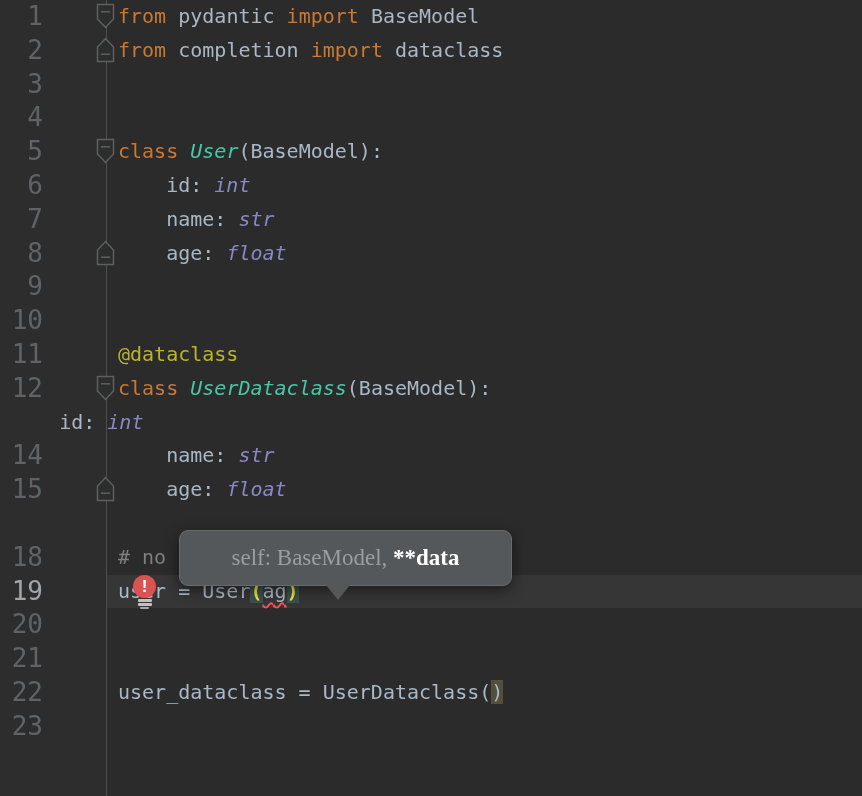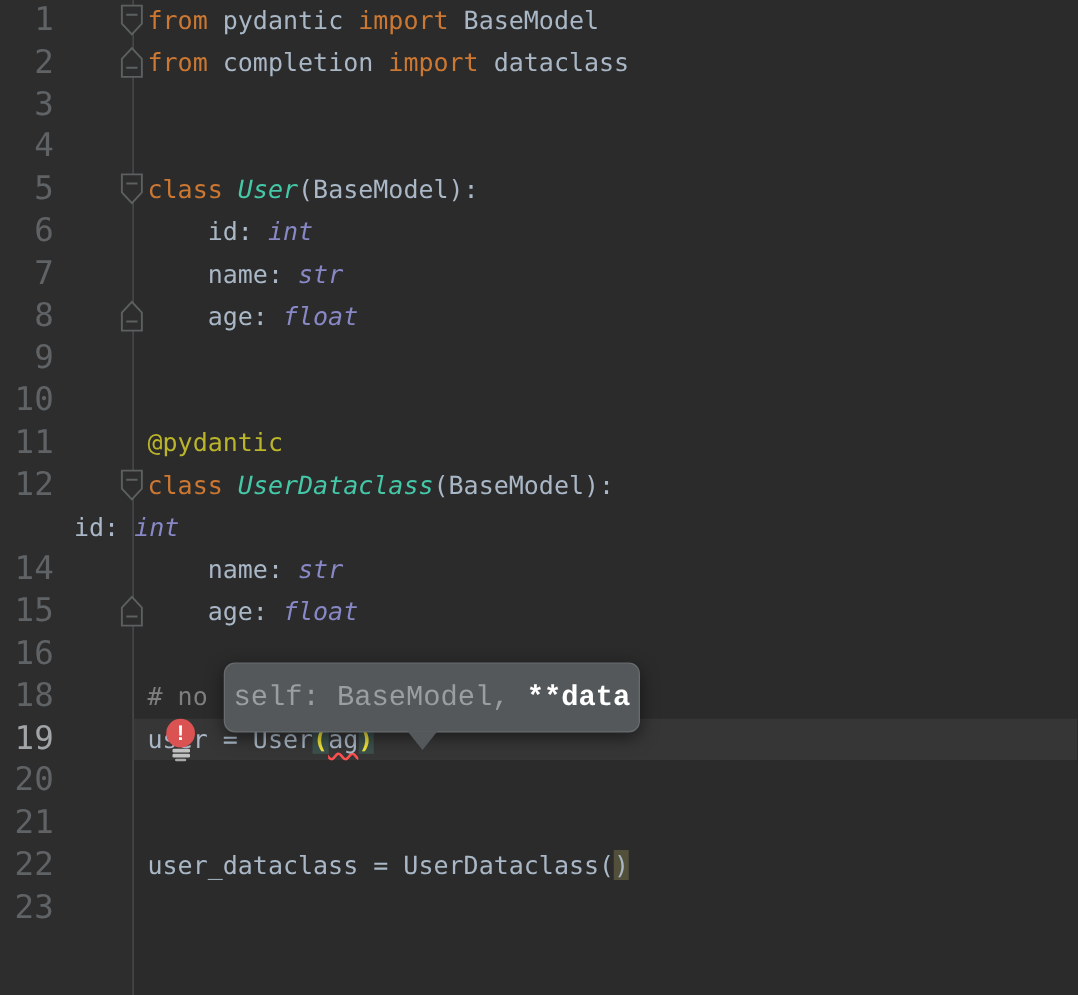--- a/index.html
+++ b/index.html
@@ -48,21 +48,21 @@
   .bulb-excl{color:#FFFFFF;font-family:"Liberation Sans",sans-serif;font-weight:bold;
     font-size:17px;line-height:1;}
   .bulb-line{position:absolute;left:4.5px;height:2.5px;background:#C2C2C2;border-radius:1px;}
   .bulb-line.l1{top:24px;width:14px;}
   .bulb-line.l2{top:28px;width:14px;}
   .bulb-line.l3{top:31.5px;width:9px;left:7px;background:#A8A8A8;}
   
   .tooltip{position:absolute;left:179px;top:530px;width:333px;height:56px;z-index:5;
     background:var(--tooltip_bg);border:1px solid var(--tooltip_border);border-radius:9px;
     box-shadow:0 4px 14px rgba(0,0,0,0.5);display:flex;align-items:center;justify-content:center;
-    font-family:Liberation Mono, monospace;font-size:23px;}
+    font-family:Liberation Serif, serif;font-size:23px;}
   .tip-plain{color:var(--tooltip_text);white-space:pre;}
   .tip-bold{color:var(--tooltip_bold);font-weight:bold;white-space:pre;}
   .tip-arrow{position:absolute;left:146px;top:54px;width:0;height:0;
     border-left:12px solid transparent;border-right:12px solid transparent;
     border-top:15px solid var(--tooltip_bg);}
 </style>
 </head>
 <body>
 
 <div class="editor">
@@ -142,21 +142,21 @@
       <div class="row">
         <div class="gutter">
           <span class="lnum">10</span>
         </div>
         <div class="code"></div>
       </div>
       <div class="row">
         <div class="gutter">
           <span class="lnum">11</span>
         </div>
-        <div class="code"><span class="tk-dec">@pydantic</span></div>
+        <div class="code"><span class="tk-dec">@dataclass</span></div>
       </div>
       <div class="row">
         <div class="gutter">
           <span class="lnum">12</span>
         </div>
         <div class="code"><span class="tk-kw">class</span><span class="tk-pl"> </span><span class="tk-cls">UserDataclass</span><span class="tk-pl">(BaseModel):</span></div>
         <div class="fold"><svg width="19" height="26" viewBox="0 0 19 26">
             <polygon points="1.5,1.5 17.5,1.5 17.5,16 9.5,24.5 1.5,16" fill="#2D2D2D" stroke="#5C6061" stroke-width="1.5"></polygon>
             <line x1="5" y1="8.8" x2="14" y2="8.8" stroke="#5C6061" stroke-width="1.5"></line>
           </svg></div>
@@ -174,23 +174,20 @@
         <div class="gutter">
           <span class="lnum">15</span>
         </div>
         <div class="code"><span class="tk-pl">    age: </span><span class="tk-typ">float</span></div>
         <div class="fold"><svg width="19" height="26" viewBox="0 0 19 26">
             <polygon points="1.5,24.5 17.5,24.5 17.5,10 9.5,1.5 1.5,10" fill="#2D2D2D" stroke="#5C6061" stroke-width="1.5"></polygon>
             <line x1="5" y1="17.2" x2="14" y2="17.2" stroke="#5C6061" stroke-width="1.5"></line>
           </svg></div>
       </div>
       <div class="row">
-        <div class="gutter">
-          <span class="lnum">16</span>
-        </div>
         <div class="code"></div>
       </div>
       <div class="row">
         <div class="gutter">
           <span class="lnum">18</span>
         </div>
         <div class="code"><span class="tk-com"># no auto-completion</span></div>
       </div>
       <div class="row current">
         <div class="gutter">

